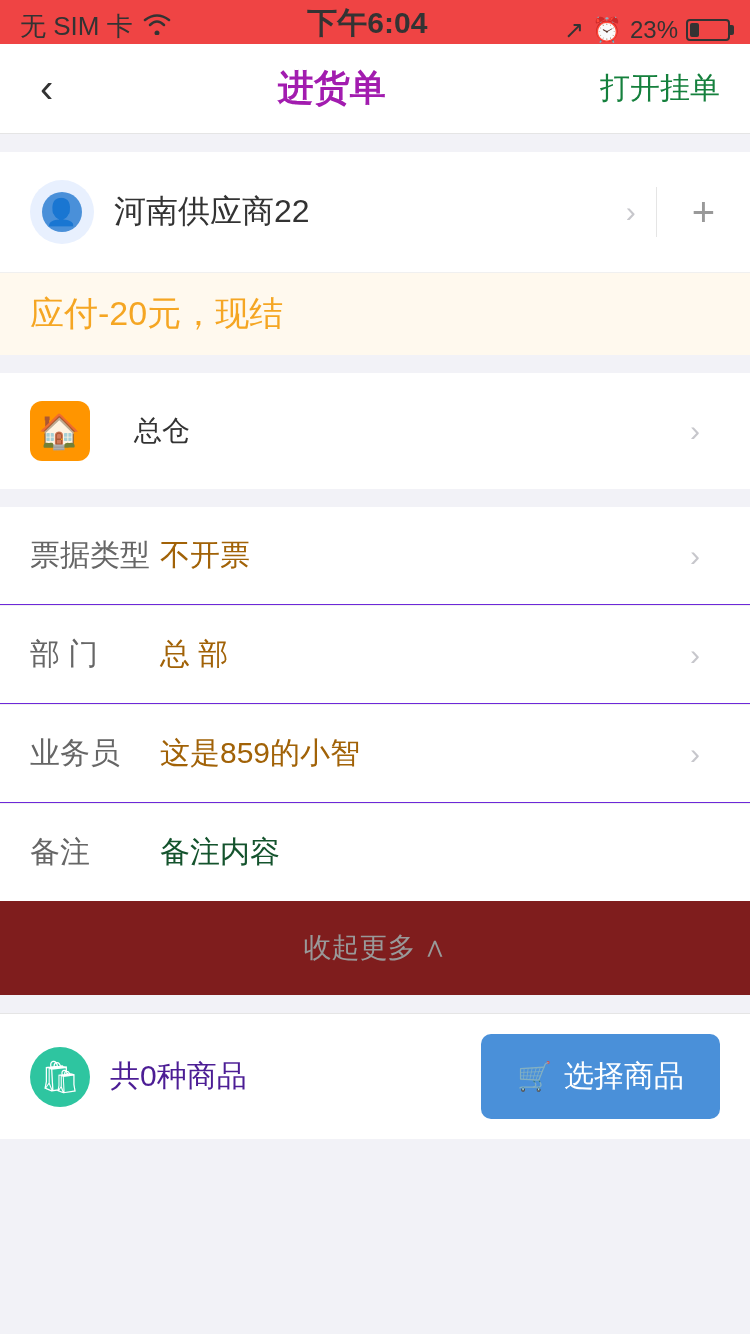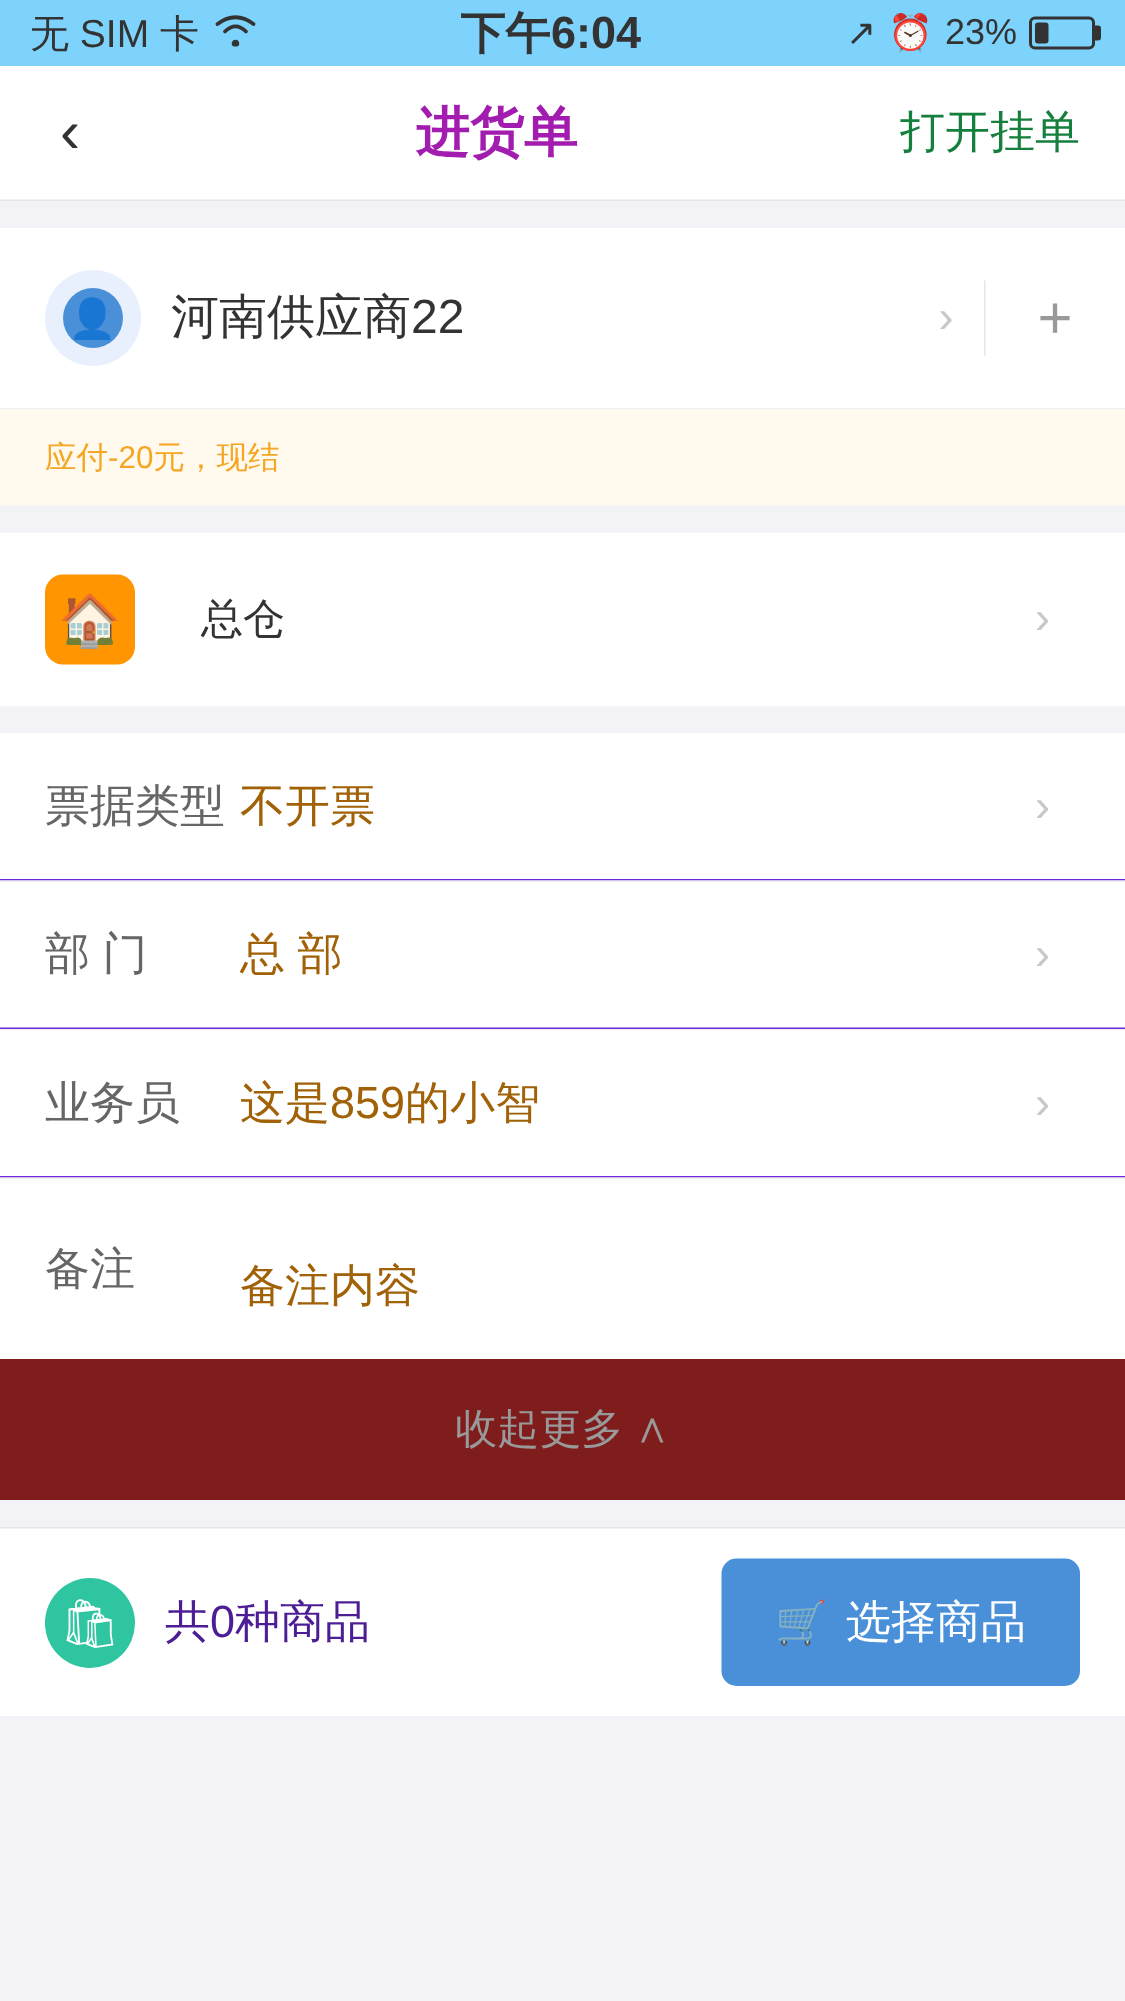--- a/index.html
+++ b/index.html
@@ -10,23 +10,23 @@
       background: #f2f2f7;
       font-family: -apple-system, "PingFang SC", "Helvetica Neue", Arial, sans-serif;
       font-size: 28px;
       color: #333;
     }
 
     
     .status-bar {
       width: 100%;
       height: 44px;
-      background: #7dd3fc;
-      display: flex;
-      align-items: center;
+      background: #ef4444;
+      display: flex;
+      align-items: flex-end;
       justify-content: space-between;
       padding: 0 20px;
       font-size: 26px;
       font-weight: 500;
     }
     .status-left { display: flex; align-items: center; gap: 10px; }
     .status-center { font-size: 30px; font-weight: 600; }
     .status-right { display: flex; align-items: center; gap: 8px; font-size: 24px; }
     .battery-icon {
       width: 44px; height: 22px;
@@ -145,21 +145,21 @@
       color: #999;
       cursor: pointer;
       padding: 5px;
     }
 
     
     .notice-bar {
       background: #fff9ee;
       padding: 18px 30px;
       color: #f5a623;
-      font-size: 21px;
+      font-size: 34px;
     }
 
     
     .form-row {
       display: flex;
       align-items: center;
       padding: 28px 30px;
       background: #fff;
       border-bottom: 1px solid #6d28d9;
       cursor: pointer;
@@ -185,22 +185,21 @@
       color: #666;
       min-width: 120px;
     }
     .form-value {
       flex: 1;
       font-size: 30px;
       color: #a16207;
       margin-left: 10px;
     }
     .form-value.placeholder {
-      color: #a16207;
-      margin-top: 23px;
+      color: #14532d;
     }
     .warehouse-name {
       flex: 1;
       font-size: 28px;
       color: #333;
       margin-left: 24px;
     }
 
     
     .collapse-btn {

